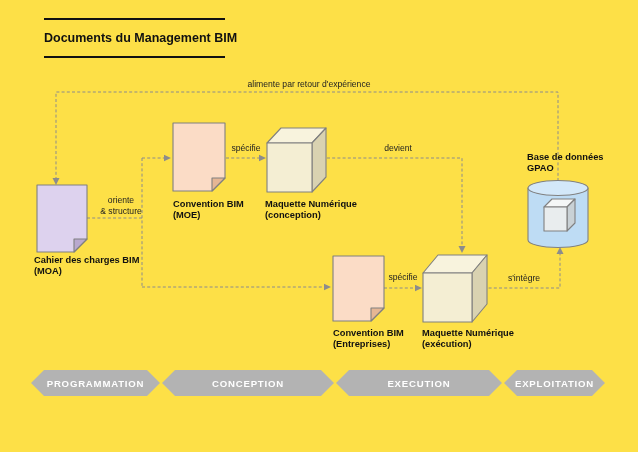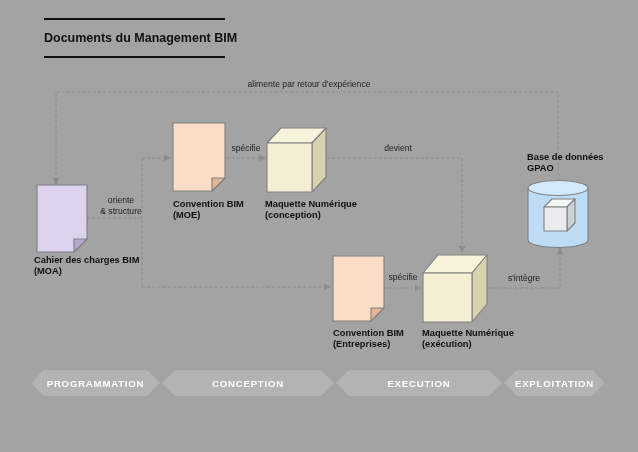--- a/index.html
+++ b/index.html
@@ -1,20 +1,20 @@
 <!DOCTYPE html>
 <html><head>
 <meta charset="utf-8">
 <style>
   html, body { margin: 0; padding: 0; background: #ffffff; }
   .page {
     position: relative;
     width: 638px;
     height: 452px;
-    background: #a3a3a3;
+    background: #fde047;
     font-family: "Liberation Sans", sans-serif;
     overflow: hidden;
   }
   svg { display: block; }
   .title-txt  { font: bold 12.5px "Liberation Sans", sans-serif; fill: #111111; }
   .node-lbl   { font: bold 9.3px "Liberation Sans", sans-serif; fill: #111111; }
   .edge-lbl   { font: 8.6px "Liberation Sans", sans-serif; fill: #222222; }
   .edge-lbl-c { text-anchor: middle; }
   .phase-lbl  { font: bold 9.6px "Liberation Sans", sans-serif; fill: #ffffff;
                 letter-spacing: 0.8px; text-anchor: middle; }

